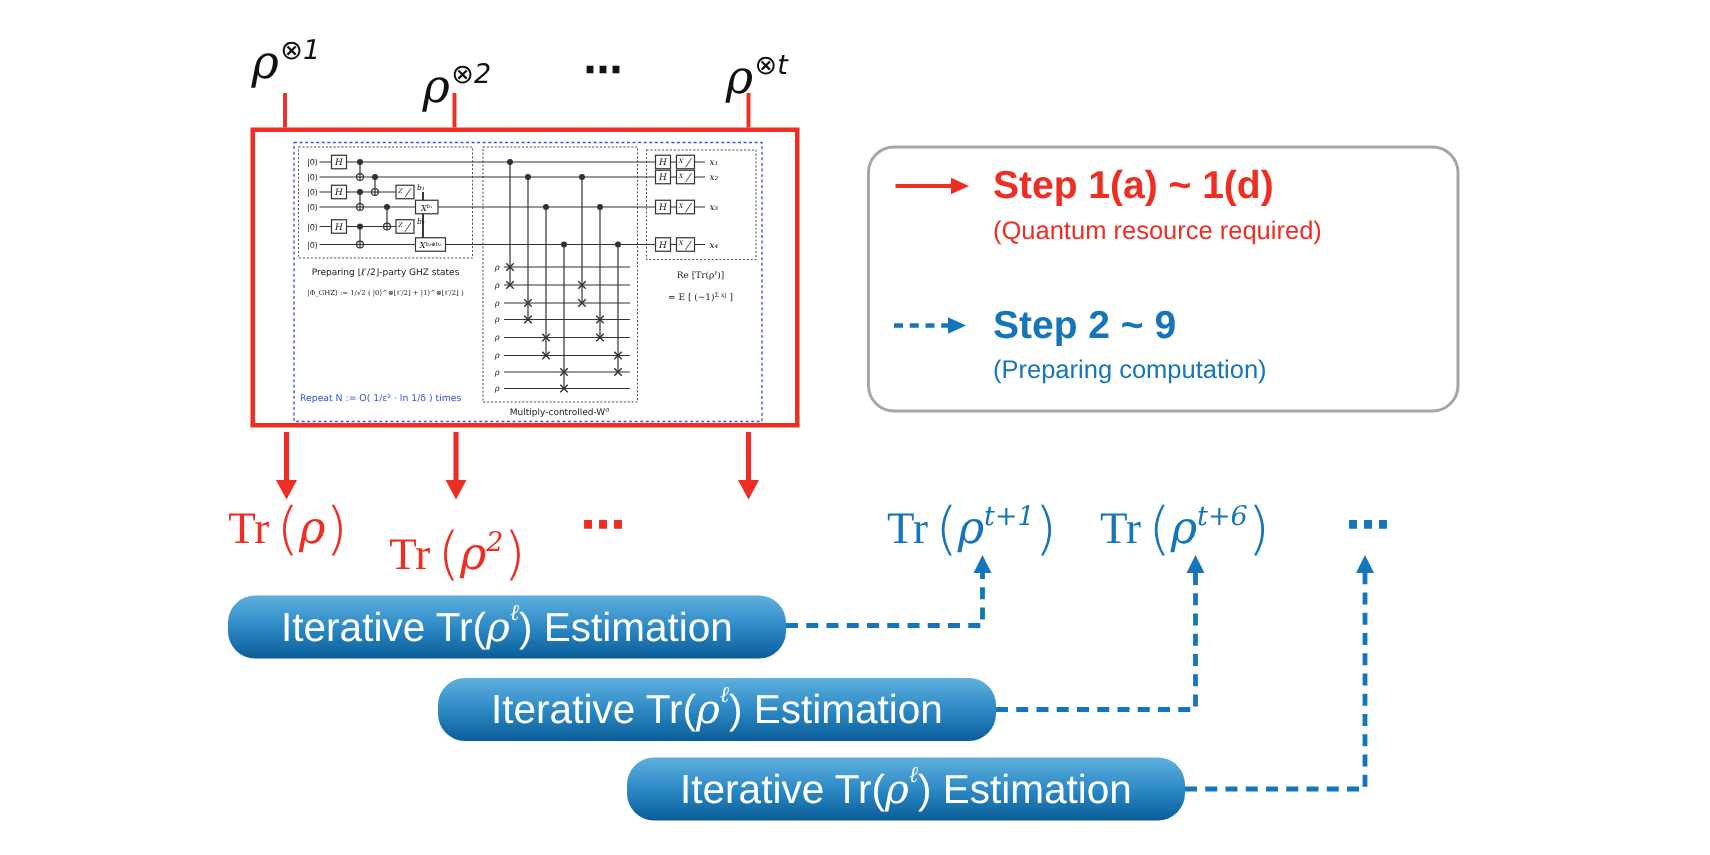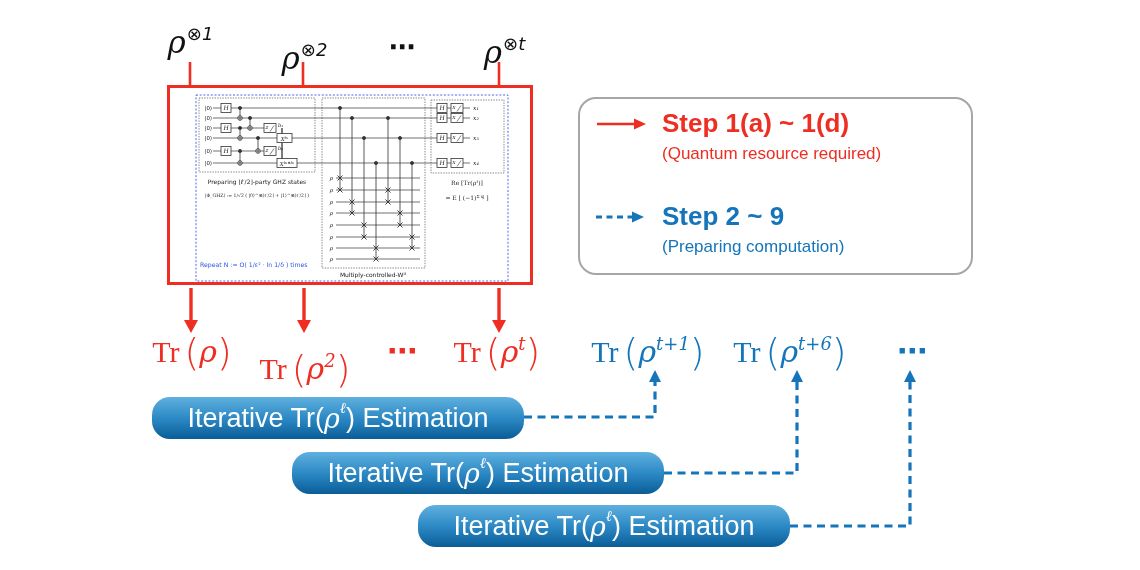--- a/index.html
+++ b/index.html
@@ -296,23 +296,20 @@
     </div>
   </div>
 
   <div class="abs trace red-t" style="left:192px;top:330px;">
     <span class="tr">Tr</span><span class="paren o">(</span><span class="rho">ρ</span><span class="sup"></span><span class="paren">)</span>
   </div>
   <div class="abs trace red-t" style="left:305px;top:347px;">
     <span class="tr">Tr</span><span class="paren o">(</span><span class="rho">ρ</span><span class="sup">2</span><span class="paren">)</span>
   </div>
   <div class="abs tdots red-t" style="left:402px;top:333px;">⋯</div>
-  <div class="abs trace red-t" style="left:497px;top:330px;">
-    <span class="tr">Tr</span><span class="paren o">(</span><span class="rho">ρ</span><span class="sup">t</span><span class="paren">)</span>
-  </div>
   <div class="abs trace blue-t" style="left:648px;top:330px;">
     <span class="tr">Tr</span><span class="paren o">(</span><span class="rho">ρ</span><span class="sup">t+1</span><span class="paren">)</span>
   </div>
   <div class="abs trace blue-t" style="left:790px;top:330px;">
     <span class="tr">Tr</span><span class="paren o">(</span><span class="rho">ρ</span><span class="sup">t+6</span><span class="paren">)</span>
   </div>
   <div class="abs tdots blue-t" style="left:912px;top:333px;">⋯</div>
 
   <div class="abs est-box" style="left:152px;top:397px;">
     <span>Iterative Tr(</span>

